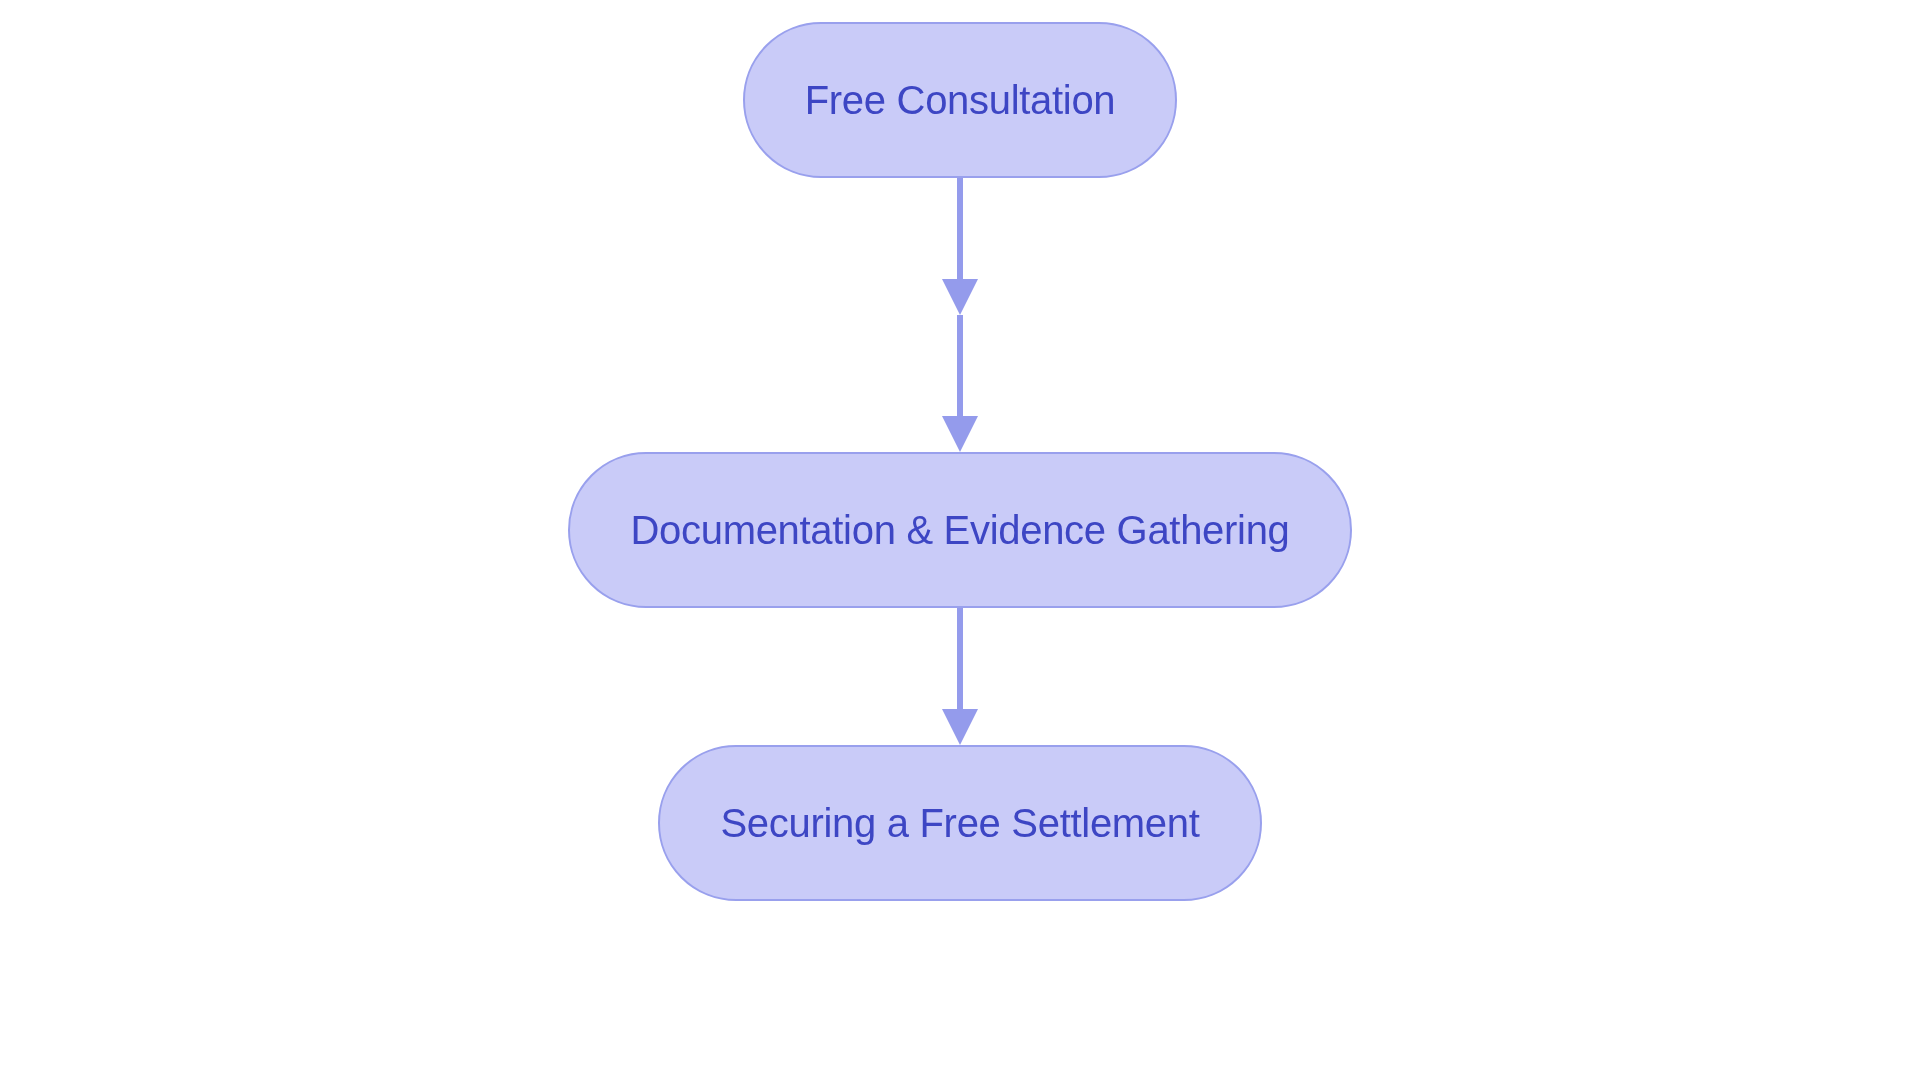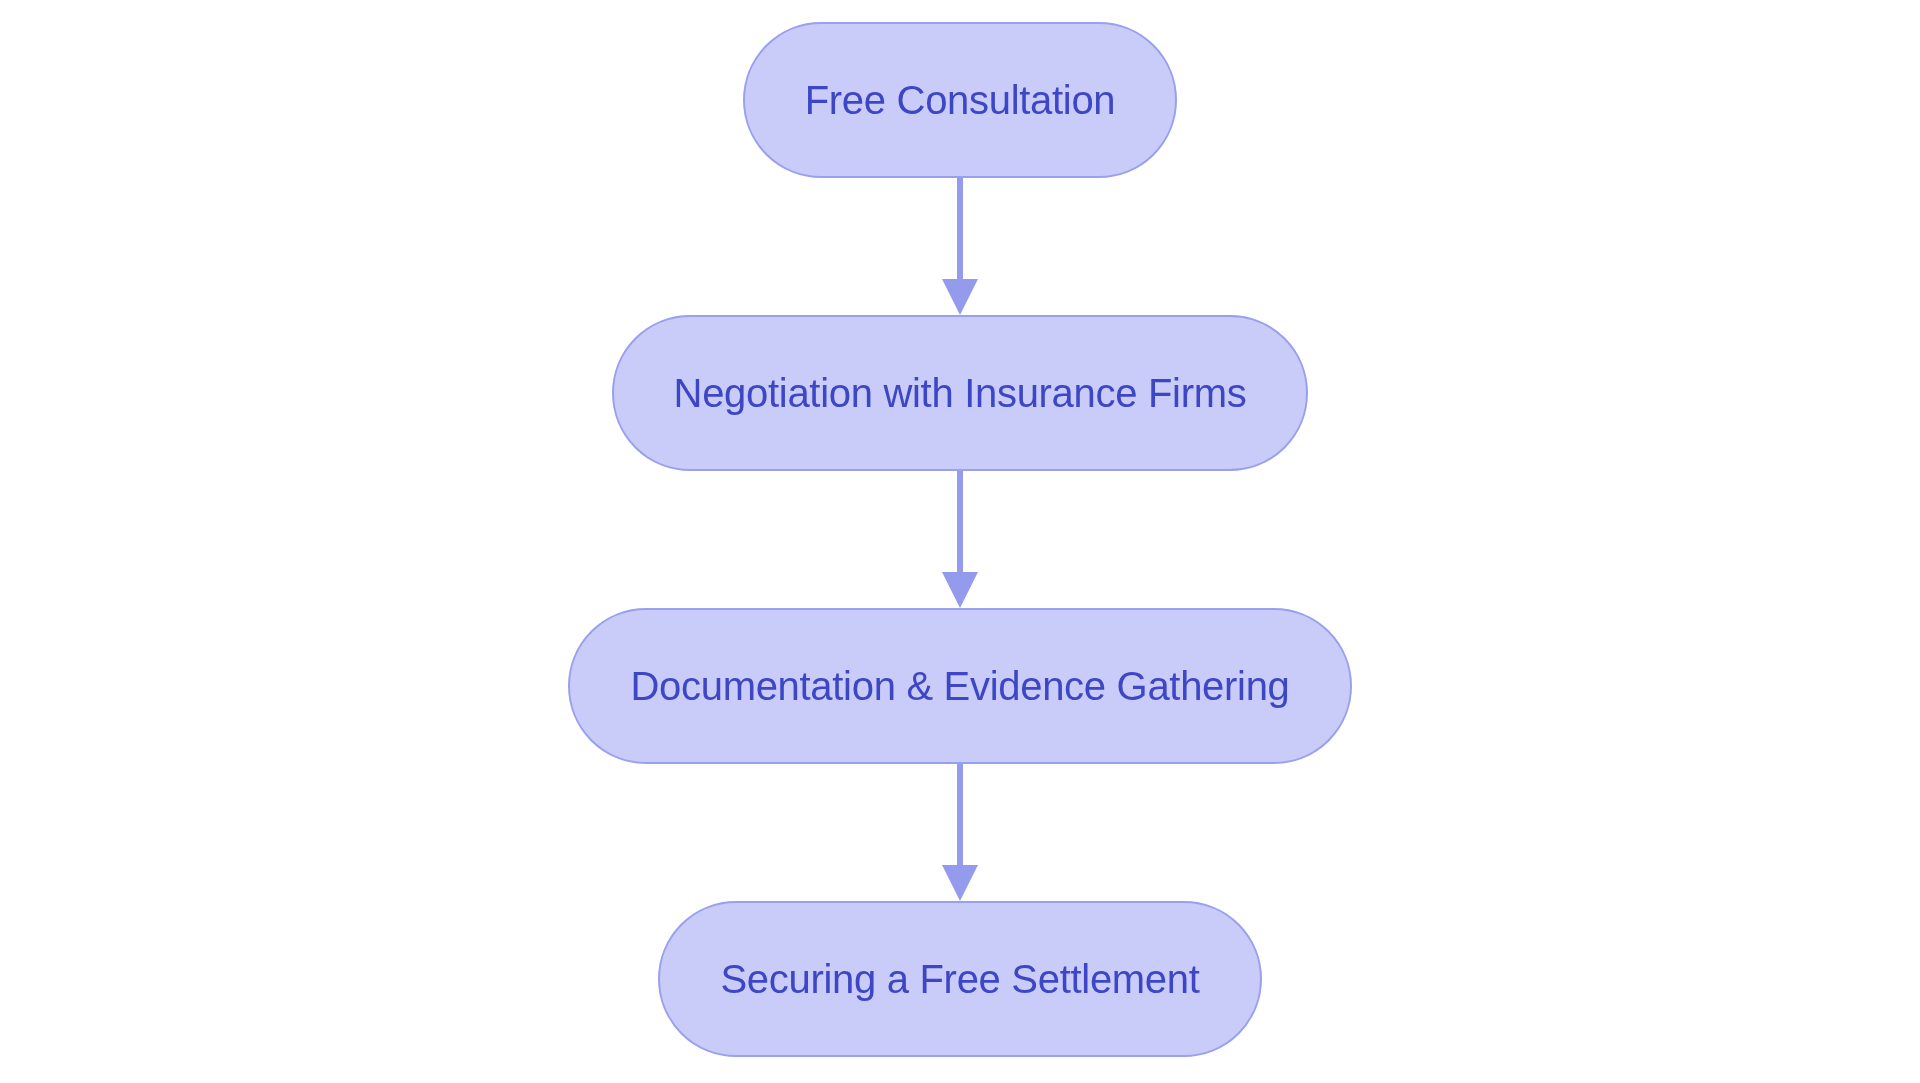--- a/index.html
+++ b/index.html
@@ -61,23 +61,20 @@
     <span>Free Consultation</span>
   </div>
 
   <div class="flow-edge">
     <svg width="40" height="137" viewBox="0 0 40 137" xmlns="http://www.w3.org/2000/svg">
       <line x1="20" y1="0" x2="20" y2="103" stroke="currentColor" stroke-width="6"></line>
       <path d="M 2 101 L 38 101 L 20 137 Z" fill="currentColor"></path>
     </svg>
   </div>
 
-  <div class="flow-node n2">
-    <span>Negotiation with Insurance Firms</span>
-  </div>
 
   <div class="flow-edge">
     <svg width="40" height="137" viewBox="0 0 40 137" xmlns="http://www.w3.org/2000/svg">
       <line x1="20" y1="0" x2="20" y2="103" stroke="currentColor" stroke-width="6"></line>
       <path d="M 2 101 L 38 101 L 20 137 Z" fill="currentColor"></path>
     </svg>
   </div>
 
   <div class="flow-node n3">
     <span>Documentation &amp; Evidence Gathering</span>

